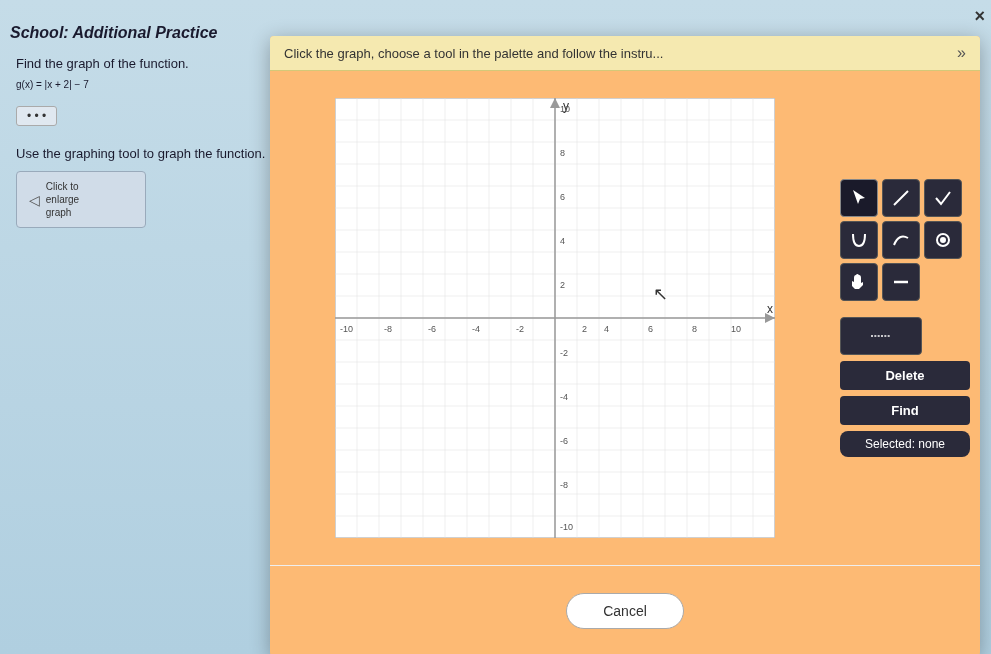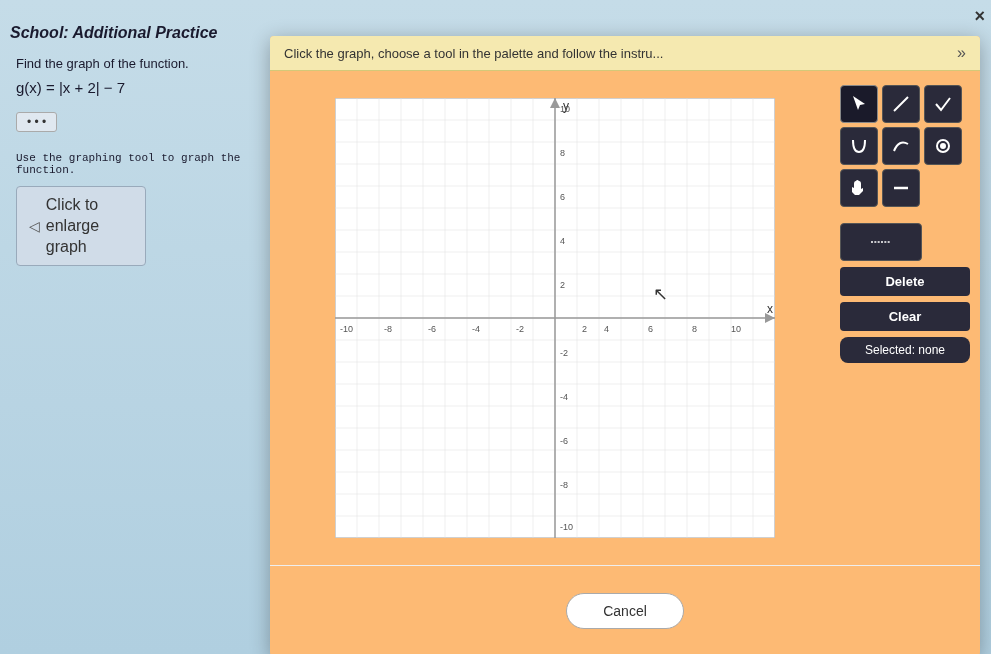--- a/index.html
+++ b/index.html
@@ -48,65 +48,64 @@
       padding: 20px 16px;
     }
 
     .find-graph-label {
       font-size: 13px;
       color: #1a1a2e;
       margin-bottom: 8px;
     }
 
     .function-equation {
-      font-size: 15px;
+      font-size: 10px;
       color: #1a1a2e;
       margin-bottom: 16px;
     }
 
     .dots-btn {
       display: inline-flex;
       align-items: center;
       justify-content: center;
       background: #e0e8f0;
       border: 1px solid #aaa;
       border-radius: 3px;
       padding: 2px 10px;
       font-size: 12px;
       color: #333;
       cursor: pointer;
       margin-bottom: 20px;
     }
 
     .use-graphing-label {
-      font-size: 11px;
+      font-size: 13px;
       color: #1a1a2e;
       margin-bottom: 10px;
-      font-family: Liberation Mono, monospace;
     }
 
     .click-to-enlarge {
       display: flex;
       align-items: center;
       background: #d0dce8;
       border: 1px solid #9ab;
       border-radius: 4px;
       padding: 8px 12px;
       width: 130px;
       cursor: pointer;
     }
 
     .click-to-enlarge .arrow-icon {
       font-size: 14px;
       color: #555;
       margin-right: 6px;
     }
 
     .click-to-enlarge-text {
-      font-size: 16px;
+      font-size: 10px;
       color: #333;
       line-height: 1.3;
     }
 
     
     .modal {
       position: absolute;
       top: 36px; left: 270px;
       width: 710px;
       height: 620px;
@@ -153,20 +152,21 @@
       position: relative;
     }
 
     
     .tool-palette {
       width: 130px;
       display: flex;
       flex-direction: column;
       gap: 4px;
       padding: 4px 0;
+      justify-content: center;
     }
 
     .tool-row {
       display: flex;
       gap: 4px;
     }
 
     .tool-btn {
       width: 38px;
       height: 38px;
@@ -443,21 +443,21 @@
 
       <div style="display:flex;gap:4px;margin-top:2px;">
         <div class="tool-btn" style="width:82px;">
           <svg viewBox="0 0 30 10" width="30" height="10">
             <line x1="0" y1="5" x2="30" y2="5" stroke="white" stroke-width="2" stroke-dasharray="3,2"></line>
           </svg>
         </div>
       </div>
 
       <button class="action-btn delete-btn">Delete</button>
-      <button class="action-btn clear-btn">Clear</button>
+      <button class="action-btn clear-btn">Find</button>
       <div class="selected-label">Selected: none</div>
     </div>
   </div>
 
   <div class="modal-footer">
     <button class="footer-btn cancel-btn">Cancel</button>
   </div>
 </div>
 
 </body></html>

